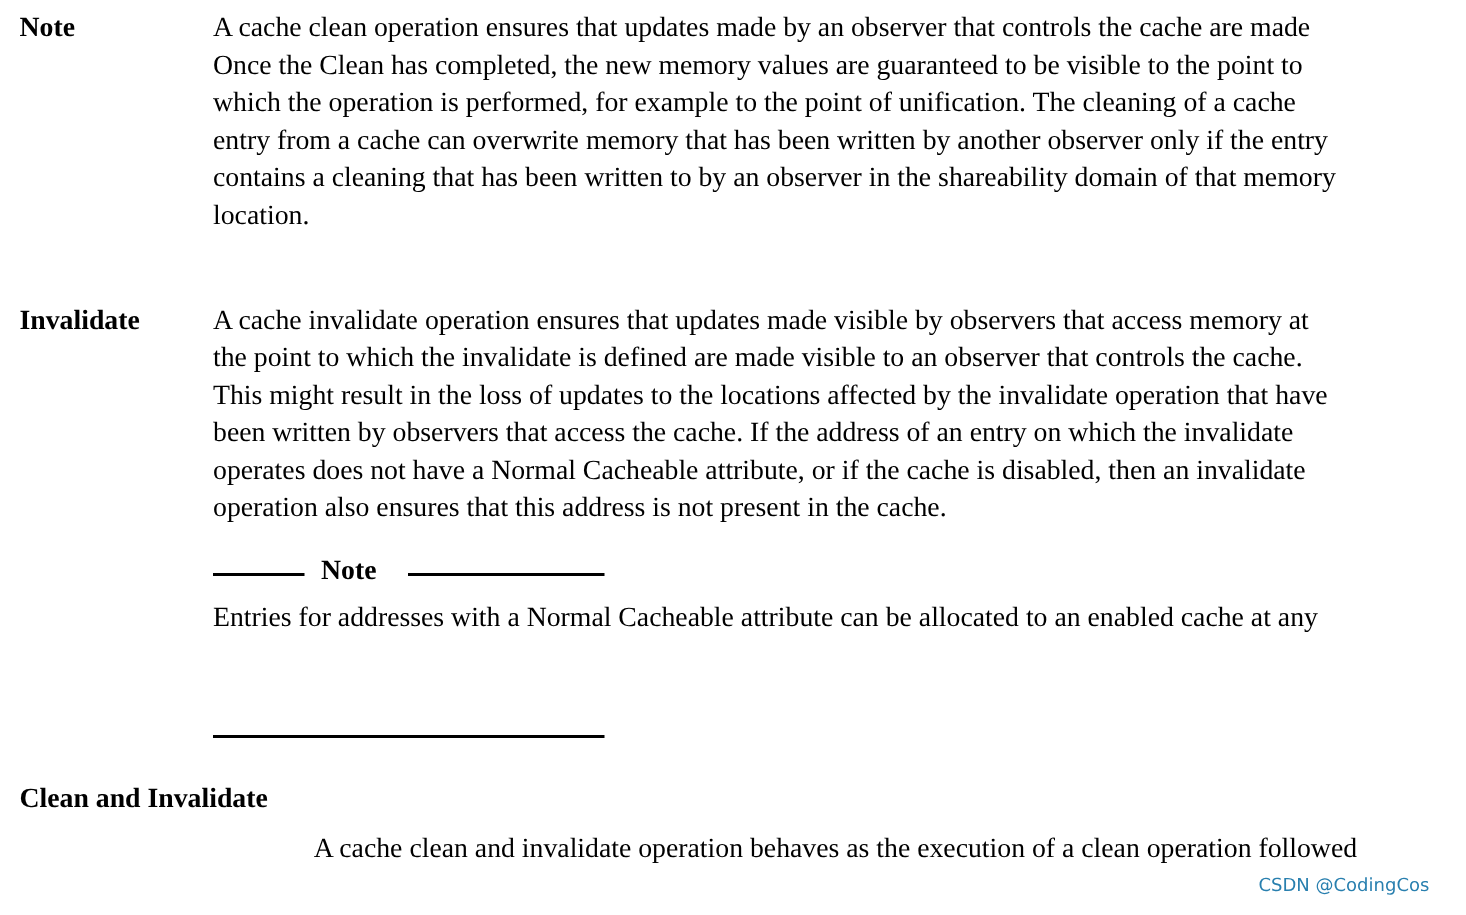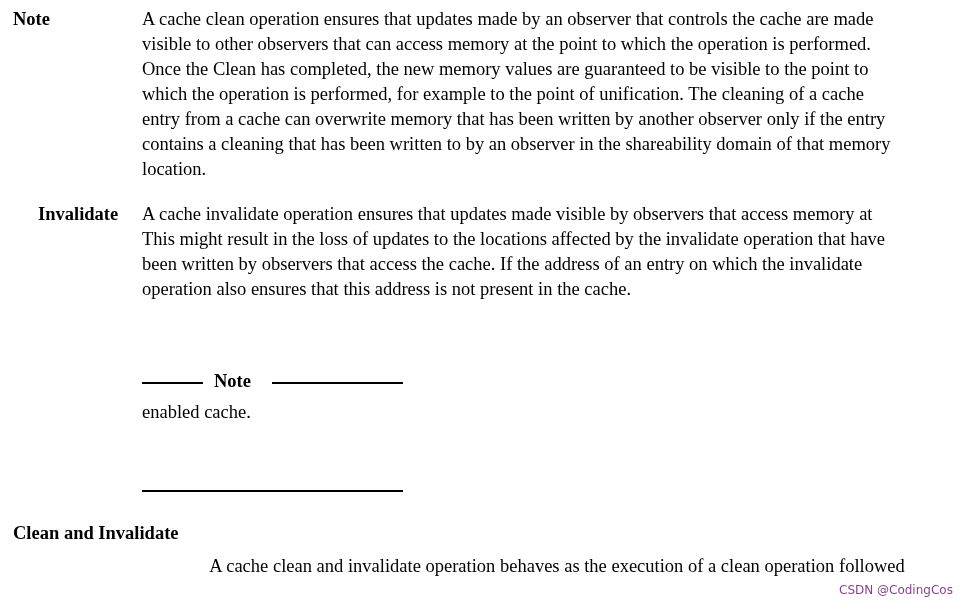--- a/index.html
+++ b/index.html
@@ -28,52 +28,53 @@
   }
   .note-rule-right {
     position: absolute; left: 130px; top: 13px; width: 131px; height: 1.5px; background: #000;
   }
   .note-rule-bottom {
     position: absolute; left: 142px; top: 490px; width: 261px; height: 1.5px; background: #000;
   }
   .watermark {
     position: absolute; left: 839px; top: 583px;
     font-family: "DejaVu Sans", "Liberation Sans", sans-serif;
-    font-size: 12px; color: #701a75; opacity: 0.85;
+    font-size: 12px; color: #0369a1; opacity: 0.85;
   }
 </style>
 </head>
 <body>
 
 <div class="term" style="top:7px;">Note</div>
 <div class="body-text" style="top:7px;">
   <span class="line">A cache clean operation ensures that updates made by an observer that controls the cache are made</span>
-  <span class="line">visible to other observers that can access memory at the point to which the operation is performed.</span>
   <span class="line">Once the Clean has completed, the new memory values are guaranteed to be visible to the point to</span>
   <span class="line">which the operation is performed, for example to the point of unification. The cleaning of a cache</span>
   <span class="line">entry from a cache can overwrite memory that has been written by another observer only if the entry</span>
   <span class="line">contains a cleaning that has been written to by an observer in the shareability domain of that memory</span>
   <span class="line">location.</span>
 </div>
 
-<div class="term" style="top:202px;margin-left:25px;">Invalidate</div>
+<div class="term" style="top:202px;">Invalidate</div>
 <div class="body-text" style="top:202px;">
   <span class="line">A cache invalidate operation ensures that updates made visible by observers that access memory at</span>
+  <span class="line">the point to which the invalidate is defined are made visible to an observer that controls the cache.</span>
   <span class="line">This might result in the loss of updates to the locations affected by the invalidate operation that have</span>
   <span class="line">been written by observers that access the cache. If the address of an entry on which the invalidate</span>
+  <span class="line">operates does not have a Normal Cacheable attribute, or if the cache is disabled, then an invalidate</span>
   <span class="line">operation also ensures that this address is not present in the cache.</span>
 </div>
 
 <div class="note-head">
   <div class="note-rule-left"></div>
   <div class="note-label">Note</div>
   <div class="note-rule-right"></div>
 </div>
 <div class="body-text" style="top:400px;">
-  <span class="line">enabled cache.</span>
+  <span class="line">Entries for addresses with a Normal Cacheable attribute can be allocated to an enabled cache at any</span>
 </div>
 <div class="note-rule-bottom"></div>
 
 <div class="term" style="top:521px;">Clean and Invalidate</div>
 <div class="body-text" style="top:554px;text-align:center;">
   <span class="line">A cache clean and invalidate operation behaves as the execution of a clean operation followed</span>
 </div>
 
 <div class="watermark">CSDN @CodingCos</div>
 

